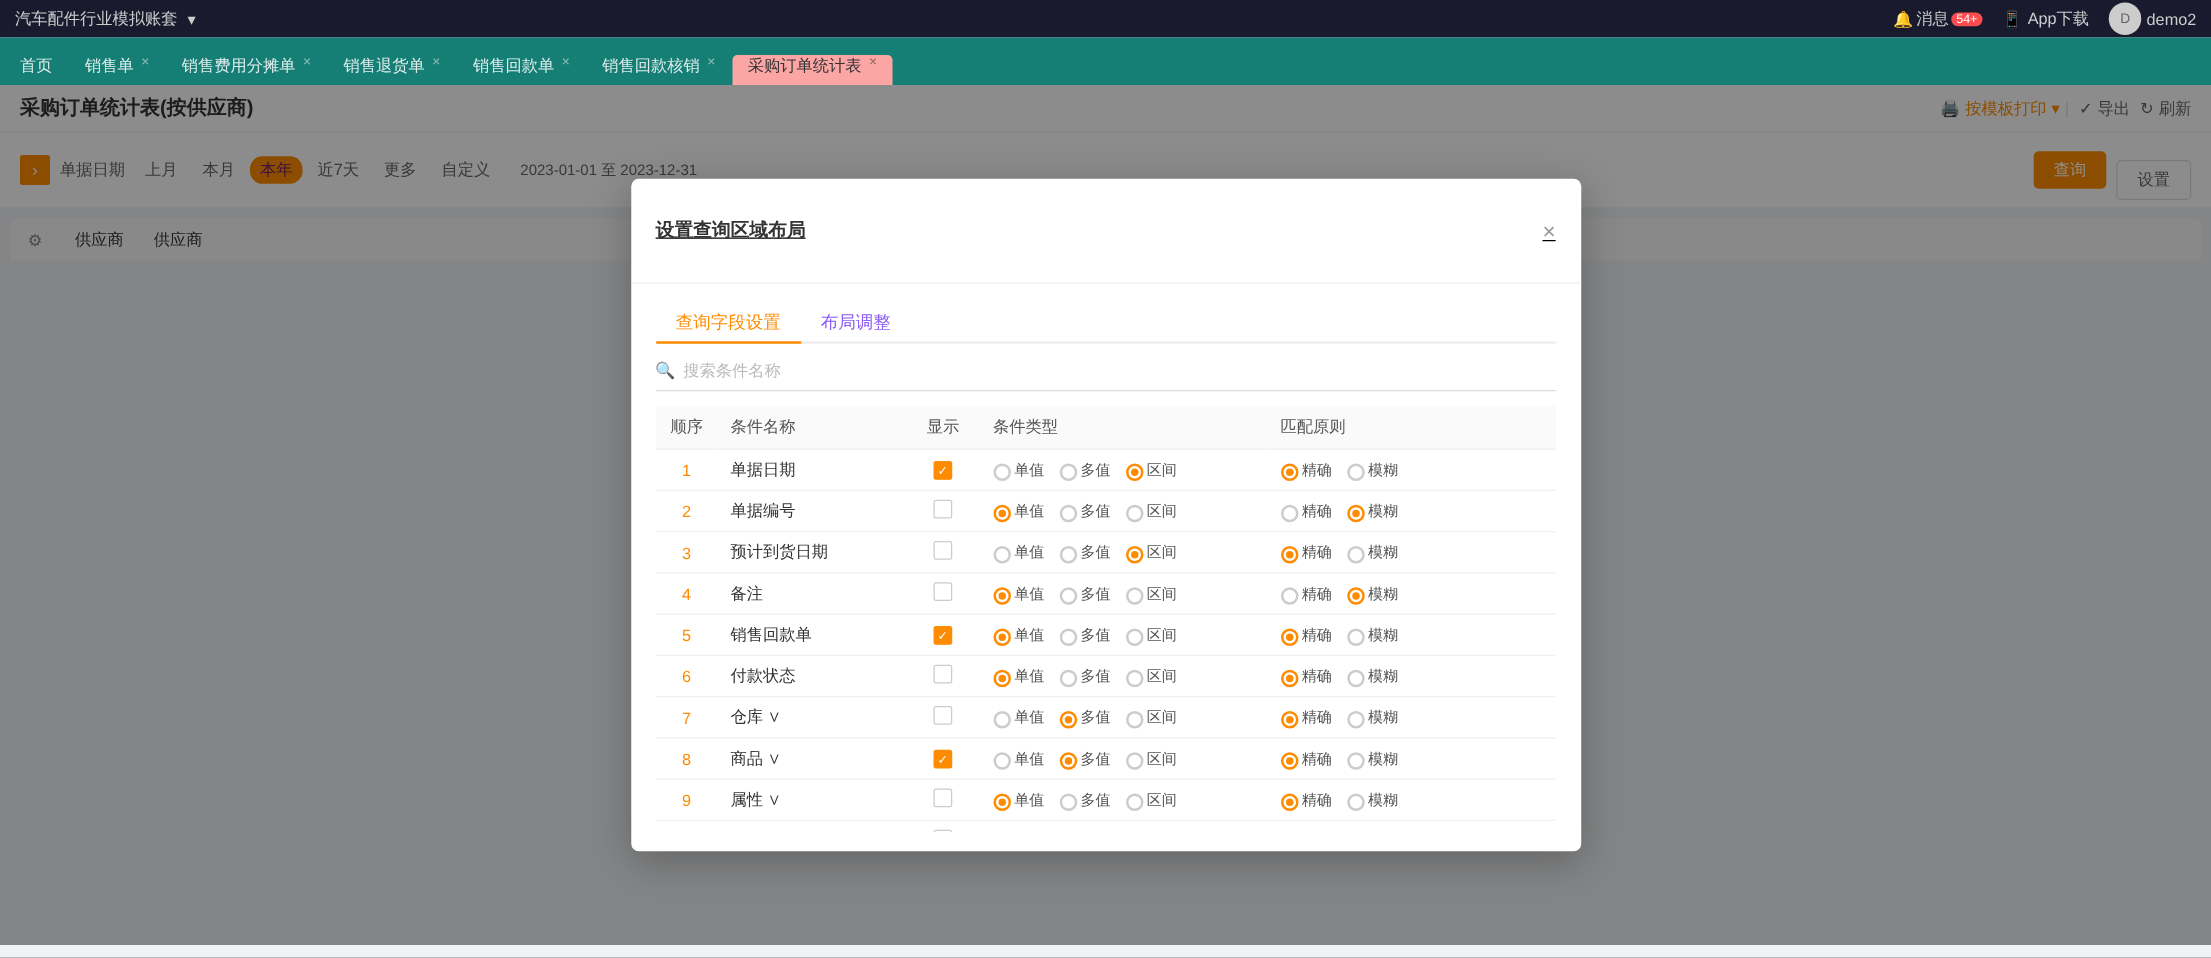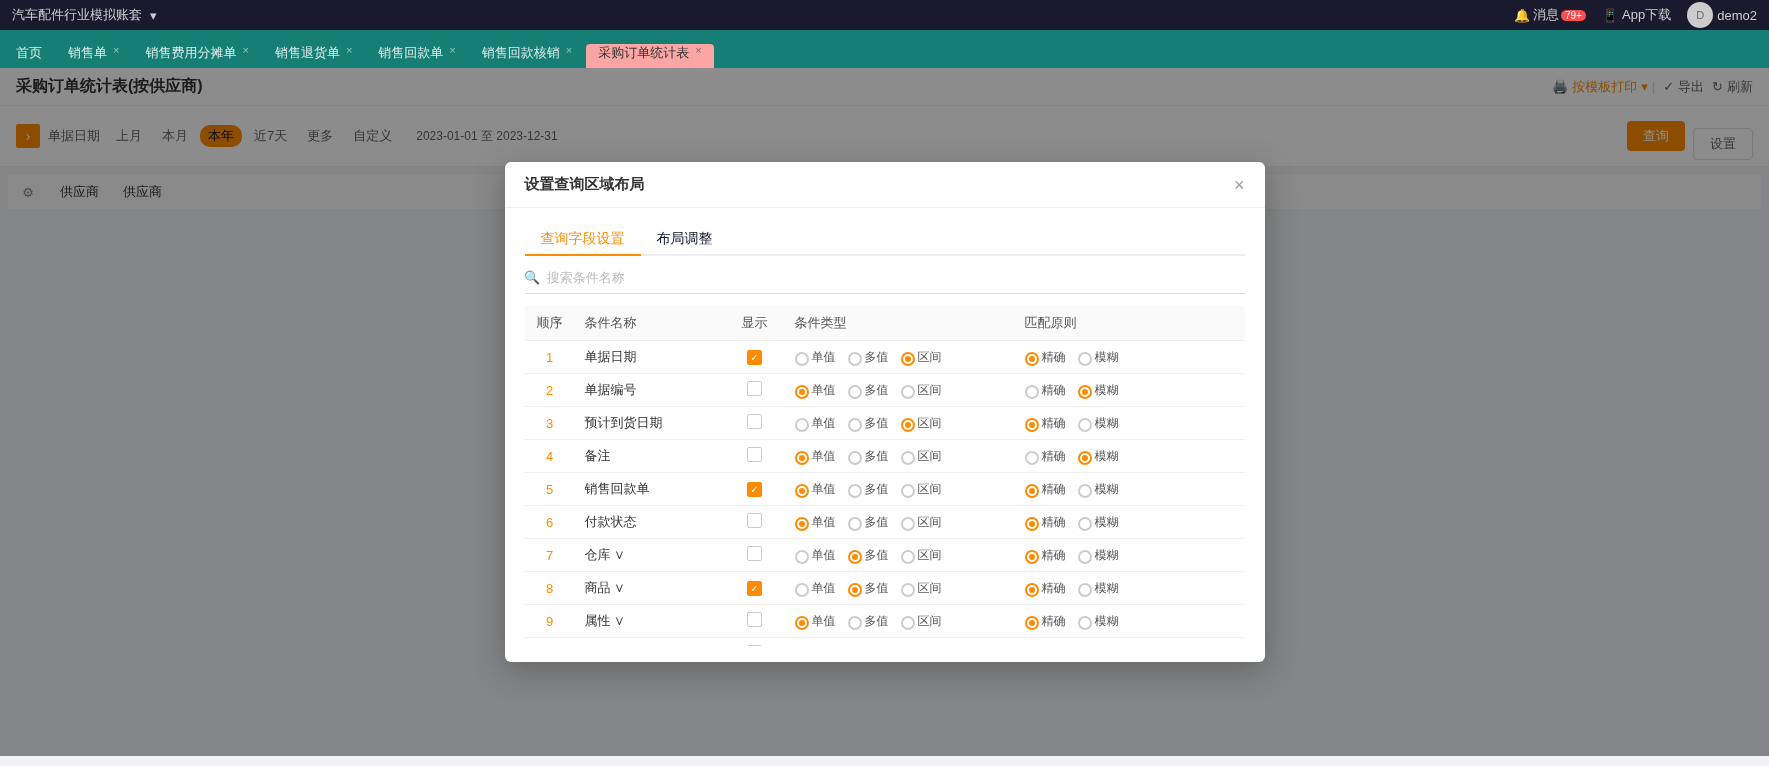--- a/index.html
+++ b/index.html
@@ -98,21 +98,21 @@
       display: flex; align-items: center; justify-content: center;
       border-radius: 2px; font-size: 14px;
     }
     .filter-label { color: #666; font-size: 13px; }
     .date-filter-btns { display: flex; align-items: center; gap: 4px; }
     .date-btn {
       padding: 2px 8px; border: none; background: none;
       cursor: pointer; color: #666; font-size: 13px;
     }
     .date-btn.active {
-      background: #ff8c00; color: #0f172a; border-radius: 10px;
+      background: #ff8c00; color: #701a75; border-radius: 10px;
       padding: 2px 8px;
       font-family: Liberation Mono, monospace;
     }
     .date-range { color: #666; font-size: 12px; margin-left: 8px; }
 
     
     .data-area {
       background: white;
       margin: 8px;
       border-radius: 4px;
@@ -151,25 +151,26 @@
     .dialog {
       background: white;
       border-radius: 6px;
       width: 760px;
       max-height: 660px;
       display: flex;
       flex-direction: column;
       box-shadow: 0 8px 32px rgba(0,0,0,0.25);
     }
     .dialog-header {
-      padding: 13px 20px;
+      padding: 32px 20px;
       display: flex;
       align-items: center;
       justify-content: space-between;
       border-bottom: 1px solid #eee;
+      text-decoration: underline;
     }
     .dialog-title { font-size: 15px; font-weight: bold; color: #333; }
     .dialog-close {
       background: none; border: none; cursor: pointer;
       font-size: 18px; color: #999; line-height: 1;
     }
     .dialog-body {
       padding: 16px 20px;
       flex: 1;
       overflow: hidden;
@@ -181,21 +182,21 @@
     .dialog-tabs {
       display: flex;
       gap: 0;
       border-bottom: 2px solid #eee;
       margin-bottom: 14px;
     }
     .dialog-tab {
       padding: 6px 16px;
       cursor: pointer;
       font-size: 14px;
-      color: #0f172a;
+      color: #8b5cf6;
       border-bottom: 2px solid transparent;
       margin-bottom: -2px;
     }
     .dialog-tab.active {
       color: #ff8c00;
       border-bottom: 2px solid #ff8c00;
     }
 
     
     .dialog-search {
@@ -338,21 +339,21 @@
 
 <div class="top-navbar">
   <div class="top-navbar-left">
     <span>汽车配件行业模拟账套</span>
     <span style="cursor:pointer;">▾</span>
   </div>
   <div class="top-navbar-right">
     <span style="cursor:pointer; display:flex; align-items:center; gap:2px;">
       <span>🔔</span>
       <span>消息</span>
-      <sup style="background:#ff4d4f;color:white;border-radius:8px;font-size:10px;padding:0 4px;">79+</sup>
+      <sup style="background:#ff4d4f;color:white;border-radius:8px;font-size:10px;padding:0 4px;">54+</sup>
     </span>
     <span style="cursor:pointer; display:flex; align-items:center; gap:4px;">
       <span>📱</span>
       <span>App下载</span>
     </span>
     <span style="cursor:pointer; display:flex; align-items:center; gap:4px;">
       <span style="width:26px;height:26px;border-radius:50%;background:#ccc;display:inline-flex;align-items:center;justify-content:center;font-size:11px;color:#666;">D</span>
       <span>demo2</span>
     </span>
   </div>

